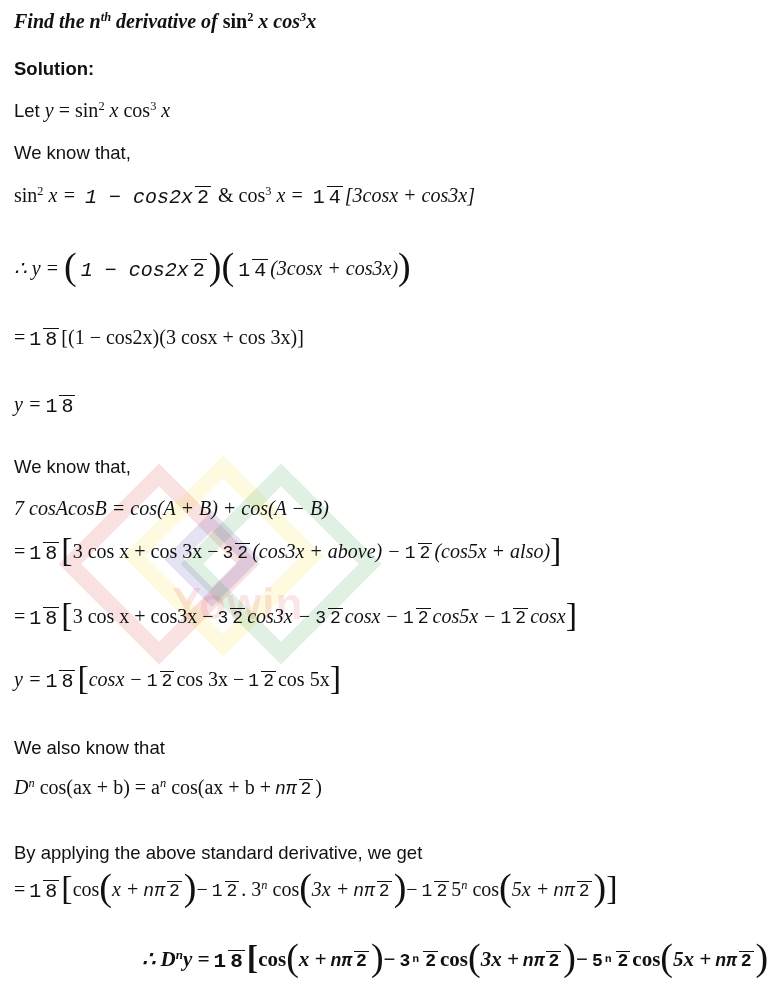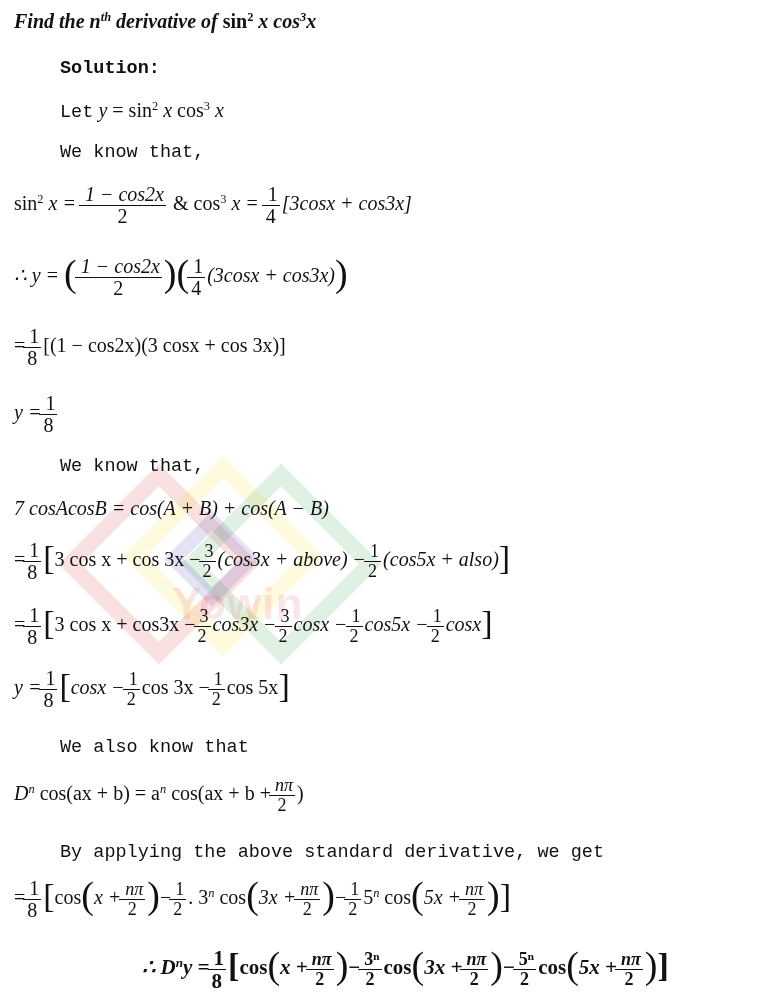--- a/index.html
+++ b/index.html
@@ -10,27 +10,27 @@
   }
   .wm { position: absolute; left: 60px; top: 455px; width: 300px; height: 200px; pointer-events: none; }
   .wm .dia { position: absolute; width: 110px; height: 110px; border: 16px solid; transform: rotate(45deg); opacity: 0.16; }
   .wm .d1 { left: 28px;  top: 38px; border-color: #e04545; }
   .wm .d2 { left: 92px;  top: 30px; border-color: #f2e13a; }
   .wm .d3 { left: 150px; top: 38px; border-color: #3eaa5a; }
   .wm .d4 { left: 118px; top: 70px; width: 40px; height: 40px; border-width: 14px; border-color: #5a4bb5; }
   .wm .wtext { position: absolute; left: 112px; top: 124px; font: bold 44px "Liberation Sans", sans-serif; color: #e04545; opacity: 0.13; letter-spacing: 1px; }
 
   .line { position: absolute; left: 14px; white-space: nowrap; font-size: 18.5px; }
-  .text { font-family: Liberation Mono, monospace; margin-left: 46px; }
+  .text { font-family: Liberation Sans, sans-serif; }
   .m { font-family: "Liberation Serif", "DejaVu Serif", serif; font-size: 20px; }
   .i { font-style: italic; }
   .b { font-weight: bold; }
   sup { font-size: 0.62em; vertical-align: 0; position: relative; top: -0.55em; }
 
-  .frac { display: inline-flex; flex-direction: column; align-items: flex-end; vertical-align: middle; margin: 0 2px; line-height: 1.05; }
+  .frac { display: inline-flex; flex-direction: row; align-items: flex-end; vertical-align: middle; margin: 0 2px; line-height: 1.05; font-family: Liberation Mono, monospace; }
   .frac .num { padding: 0 2px; }
   .frac .den { border-top: 1.3px solid #111; padding: 0 2px; width: 100%; text-align: center; }
   .frac.sm { font-size: 18px; }
   .big { font-size: 38px; line-height: 0; position: relative; top: 4px; font-weight: 300; }
   .br { font-size: 34px; line-height: 0; position: relative; top: 3px; }
 </style>
 </head>
 <body>
 
 <div class="wm">

